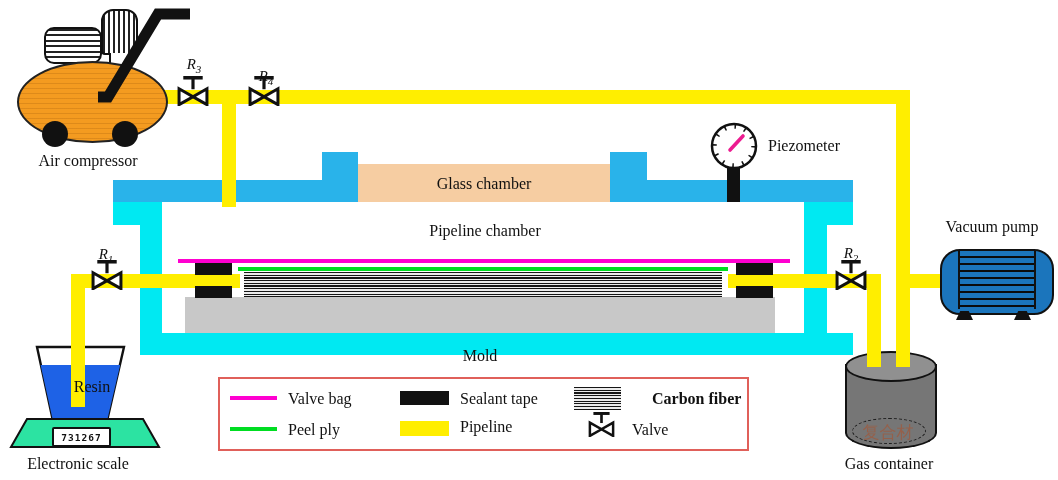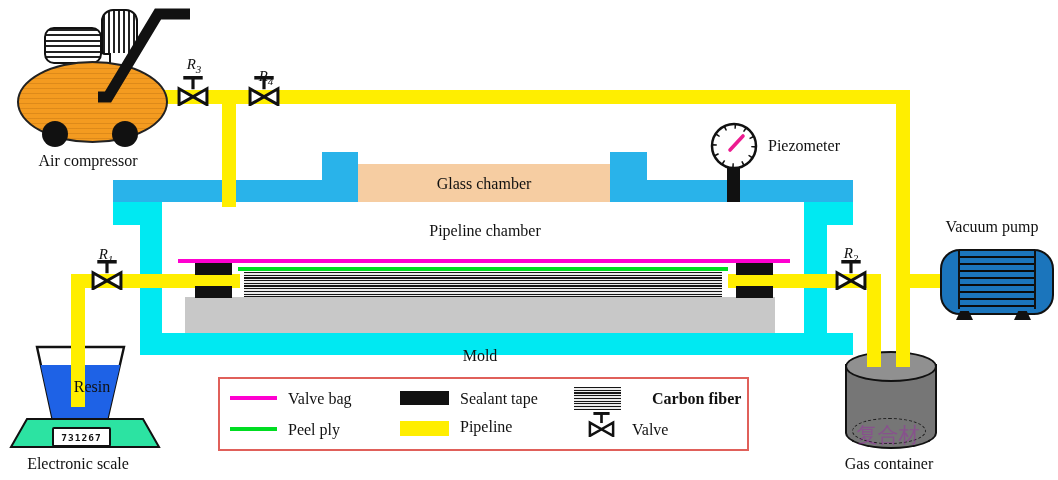--- a/index.html
+++ b/index.html
@@ -29,21 +29,21 @@
   .rlbl{position:absolute;font-style:italic;font-size:15px;white-space:nowrap;transform:translateX(-50%);}
   .rlbl sub{font-size:11px;}
   .sealant{position:absolute;background:var(--ink);}
   .cf{background:#ececec repeating-linear-gradient(180deg,#161616 0 1.2px,#ececec 1.2px 2.7px);}
   .legend-box{position:absolute;left:218px;top:377px;width:527px;height:70px;border:2px solid var(--legend);background:#fff;}
   .lline{position:absolute;height:4px;}
   .foot{position:absolute;width:17px;height:9px;background:var(--ink);clip-path:polygon(25% 0,75% 0,100% 100%,0 100%);}
   .display{position:absolute;left:52px;top:427px;width:55px;height:16px;background:#fff;border:2px solid var(--ink);
            border-radius:2px;font-family:"DejaVu Sans Mono",monospace;font-size:9.5px;font-weight:bold;
            display:flex;align-items:center;justify-content:center;letter-spacing:1px;color:#111;}
-  .wm{position:absolute;left:888px;top:421px;transform:translateX(-50%);font-size:21px;color:#a21caf;opacity:.4;white-space:nowrap;}
+  .wm{position:absolute;left:888px;top:421px;transform:translateX(-50%);font-size:17px;color:#c2410c;opacity:.4;white-space:nowrap;}
 </style>
 </head>
 <body>
 
 <div id="canvas">
 
   <div class="abs" style="left:113px;top:180px;width:740px;height:22px;background:var(--lid);"></div>
   <div class="abs" style="left:322px;top:152px;width:36px;height:50px;background:var(--lid);"></div>
   <div class="abs" style="left:610px;top:152px;width:37px;height:50px;background:var(--lid);"></div>
   <div class="abs" style="left:358px;top:164px;width:252px;height:38px;background:var(--glass);"></div>

